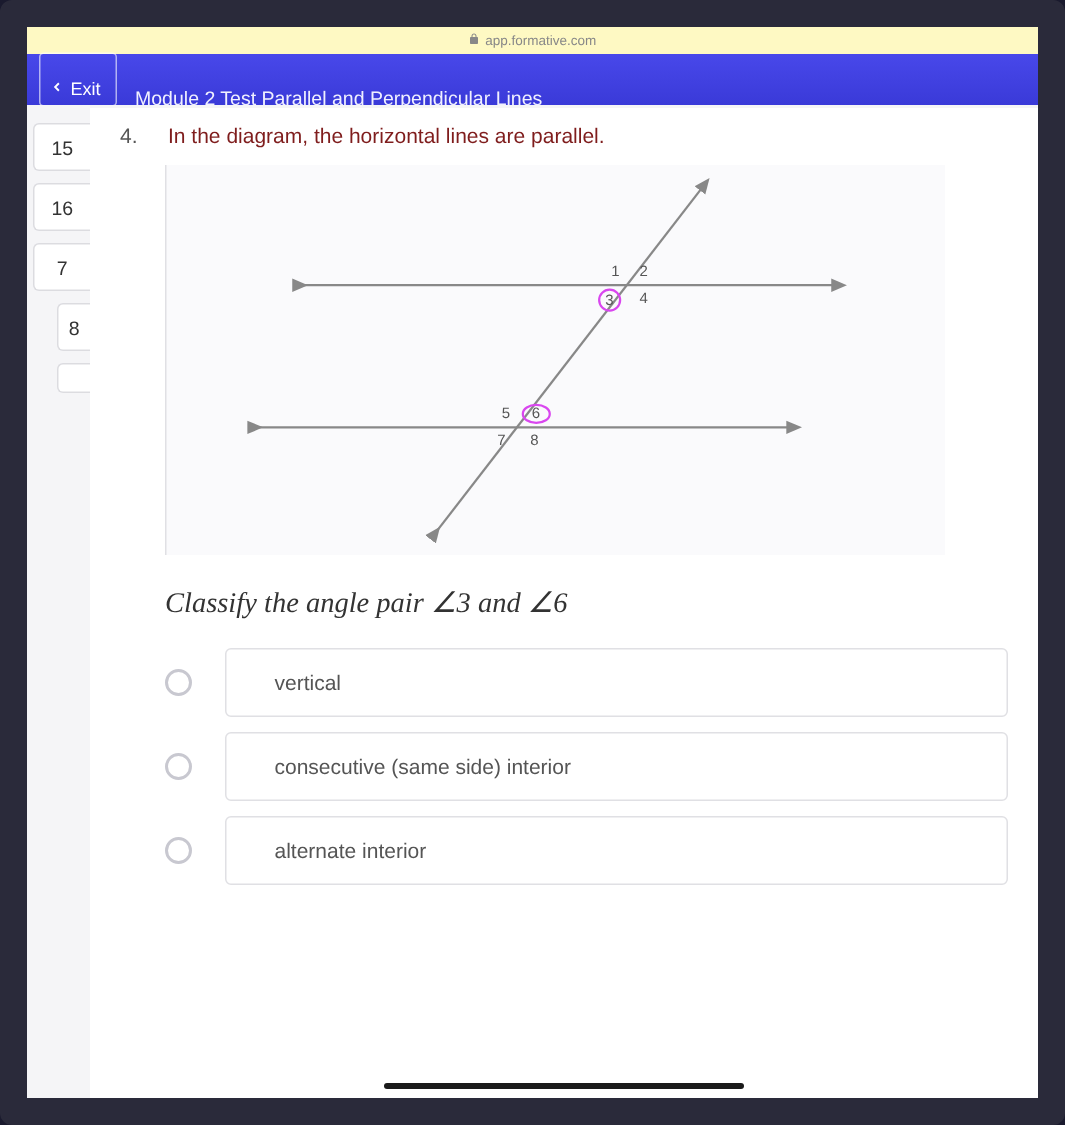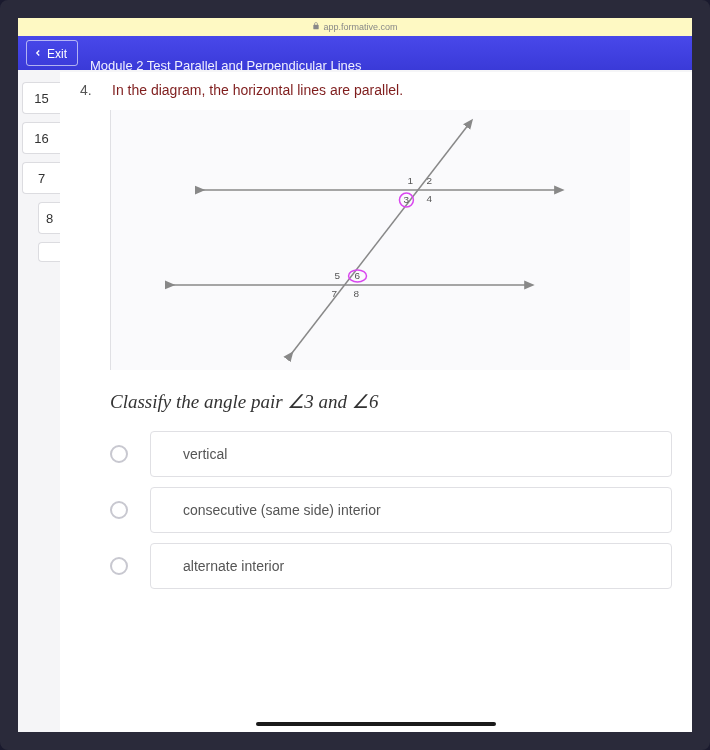--- a/index.html
+++ b/index.html
@@ -44,21 +44,21 @@
       background: linear-gradient(to bottom, #4848ea, #3a3ad8);
       display: flex;
       align-items: center;
       padding: 0 8px;
       gap: 12px;
     }
     .exit-btn {
       border: 1px solid rgba(255,255,255,0.6);
       background: transparent;
       color: #fff;
-      padding: 6px 10px 4px 6px;
+      padding: 16px 10px 4px 6px;
       font-size: 12px;
       border-radius: 3px;
       display: flex;
       align-items: center;
       gap: 4px;
       cursor: pointer;
     }
     .module-title {
       color: #f0f0ff;
       font-size: 13px;

